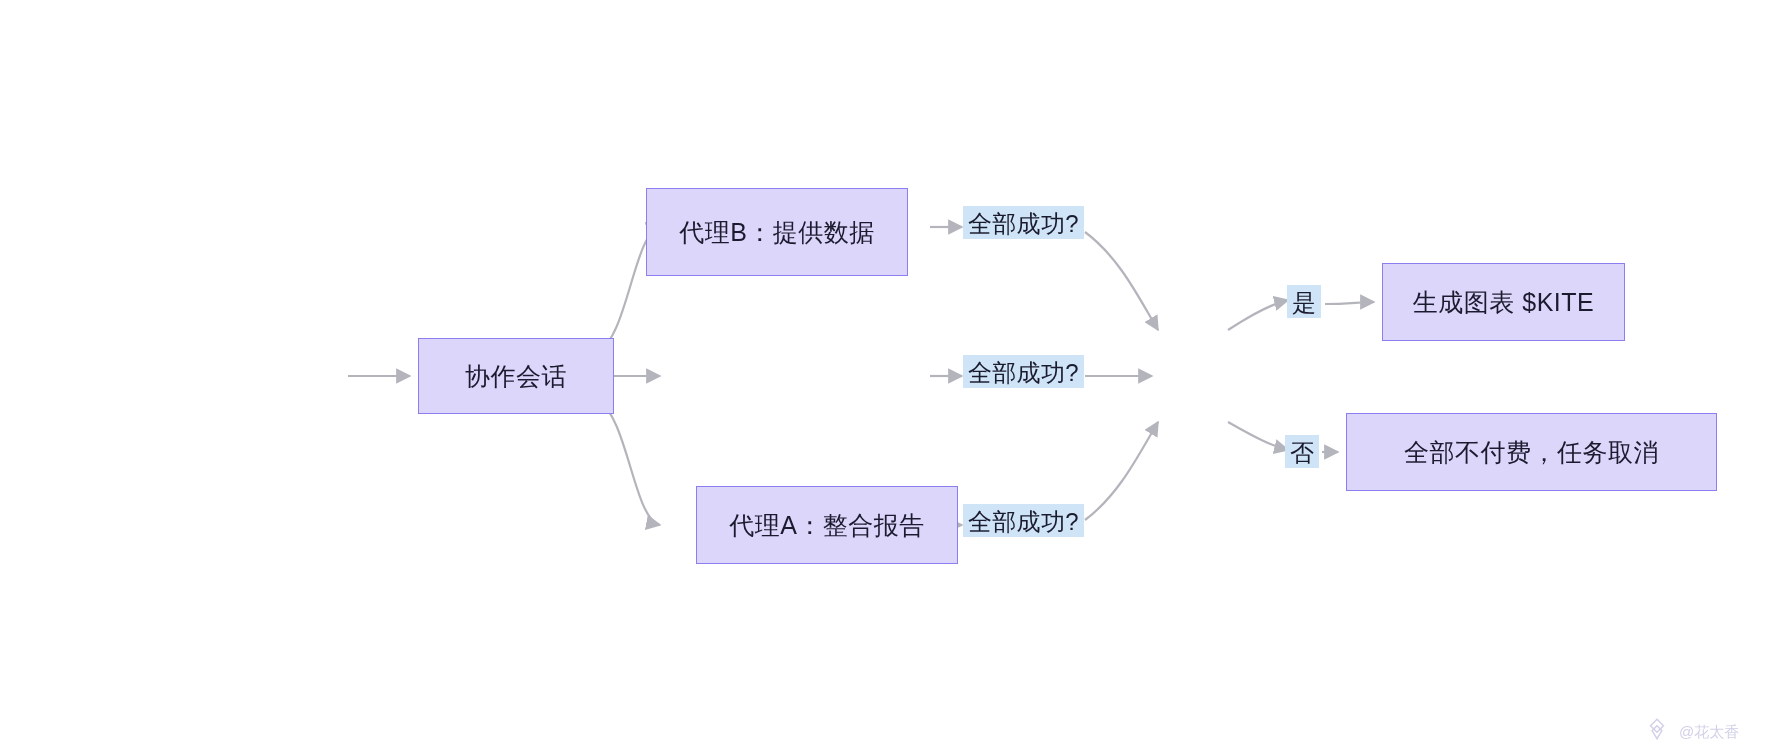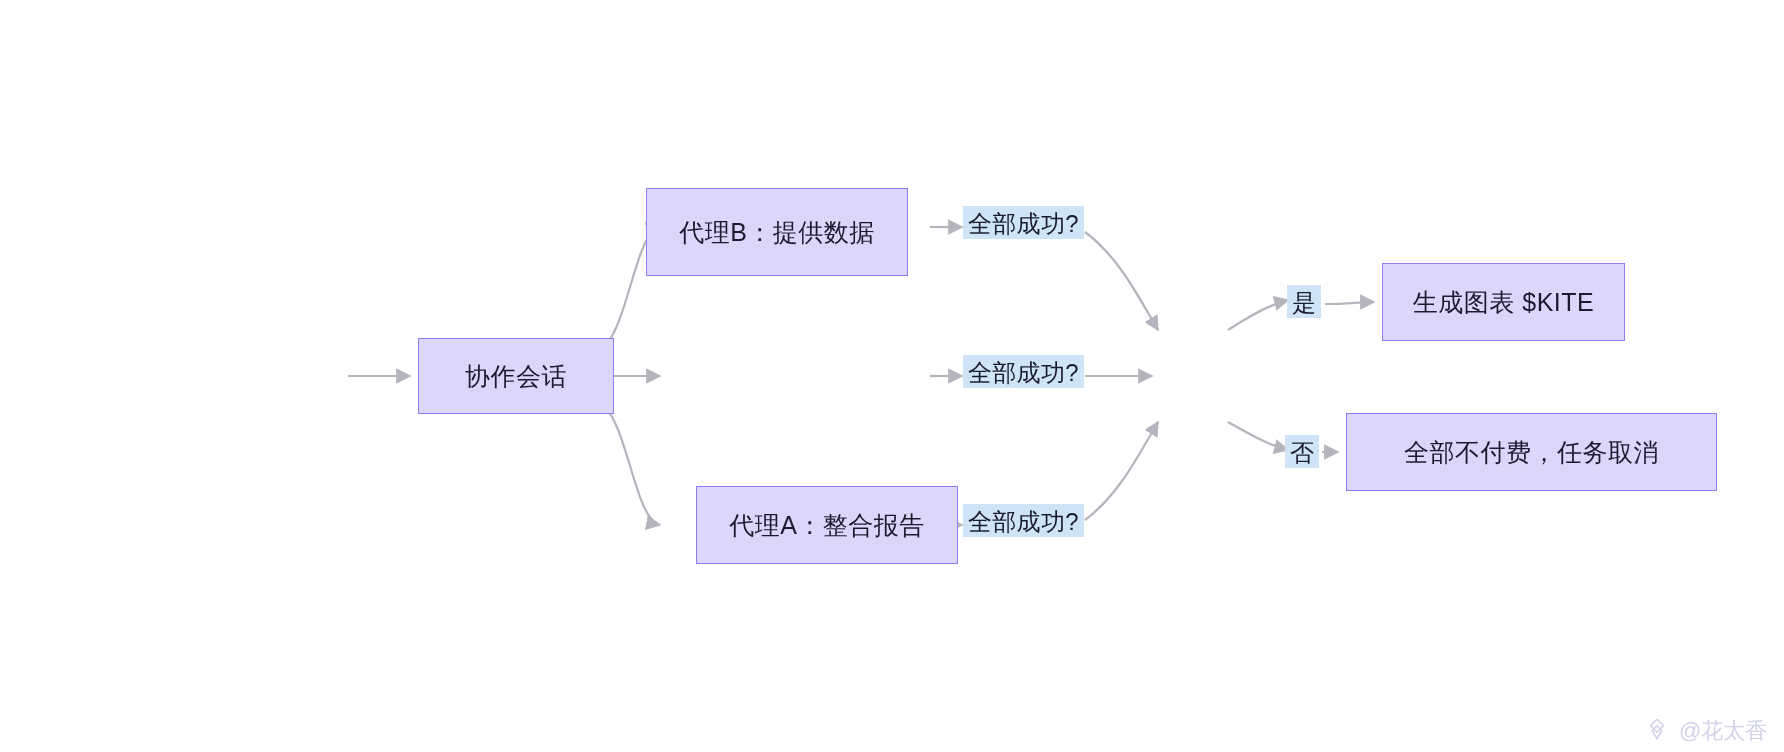--- a/index.html
+++ b/index.html
@@ -69,24 +69,24 @@
     font-size: 24px;
     line-height: 1.25;
     padding: 3px 5px 0 5px;
     white-space: nowrap;
     z-index: 3;
     letter-spacing: 0.3px;
   }
   .watermark {
     position: absolute;
     display: flex;
-    align-items: flex-start;
+    align-items: flex-end;
     gap: 9px;
     color: #c9c9e4;
-    font-size: 22px;
+    font-size: 15px;
     opacity: 0.85;
     z-index: 4;
     user-select: none;
   }
   .watermark .wm-logo {
     width: 26px;
     height: 26px;
     flex: 0 0 26px;
   }
 </style>

